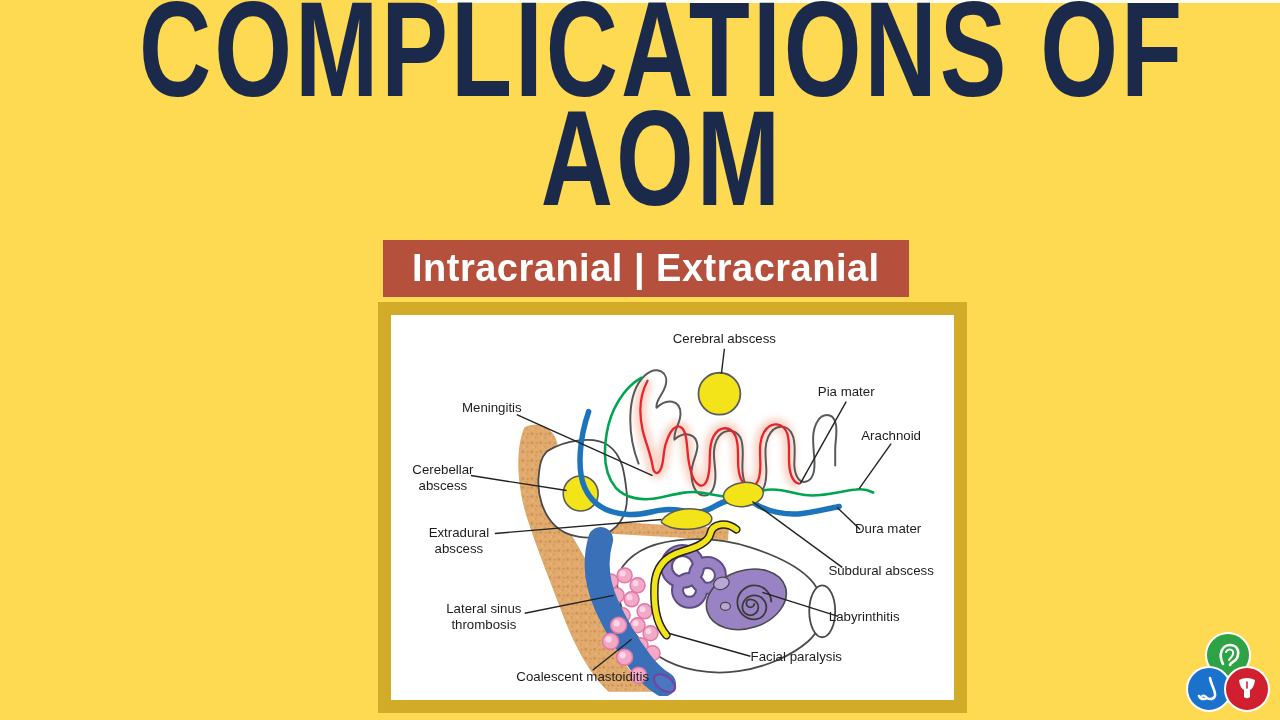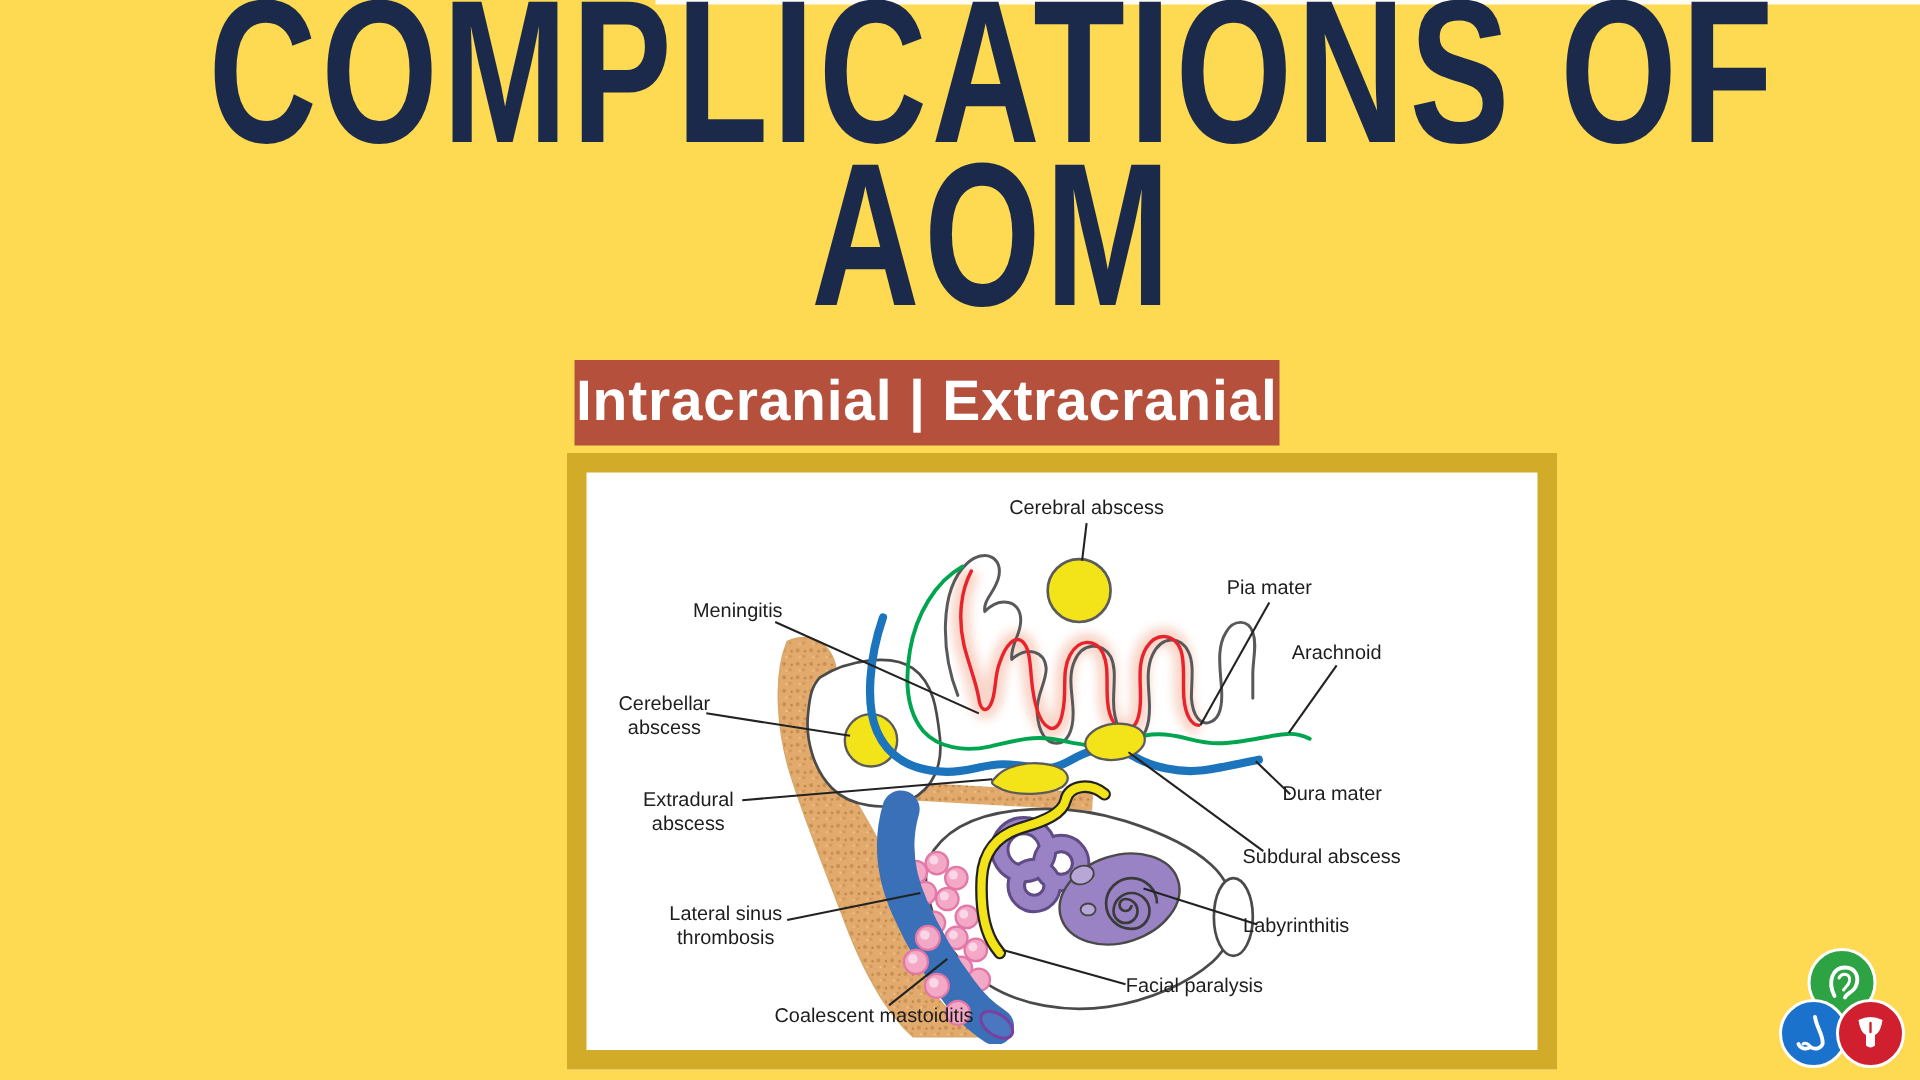--- a/index.html
+++ b/index.html
@@ -18,24 +18,24 @@
     font-weight:800;font-size:100px;line-height:.80;letter-spacing:3px;
     transform:translateX(22px) scaleY(1.36);
     transform-origin:center top;
     margin:0;white-space:nowrap;
   }
   .title span{display:block;}
   .banner{
     position:absolute;left:383px;top:240px;height:57px;
     background:#b5503c;color:#ffffff;
     font-weight:bold;font-size:38px;line-height:57px;
-    padding:0 1px;letter-spacing:.5px;white-space:nowrap;
+    padding:0 29px;letter-spacing:.5px;white-space:nowrap;
   }
   .frame{
-    position:absolute;left:378px;top:302px;width:660px;height:411px;
+    position:absolute;left:378px;top:302px;width:589px;height:411px;
     box-sizing:border-box;background:#ffffff;
     border:13px solid #d2ab28;
   }
   .frame svg{position:absolute;left:4px;top:4px;}
   .diagram-label{
     font-family:"Liberation Sans", sans-serif;
     font-size:13.3px;fill:#1d1d1d;
   }
   .leader{stroke:#222222;stroke-width:1.4;fill:none;}
   .ent-logo{position:absolute;left:1180px;top:628px;}

